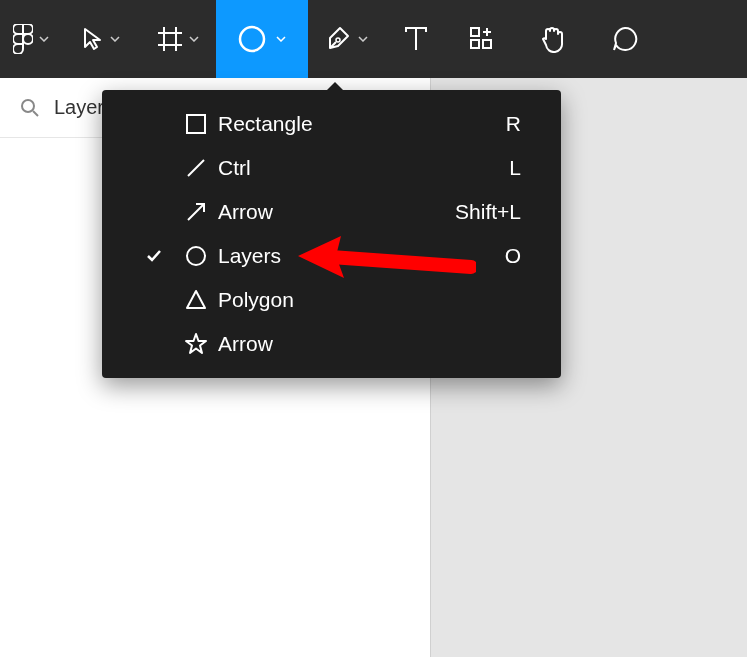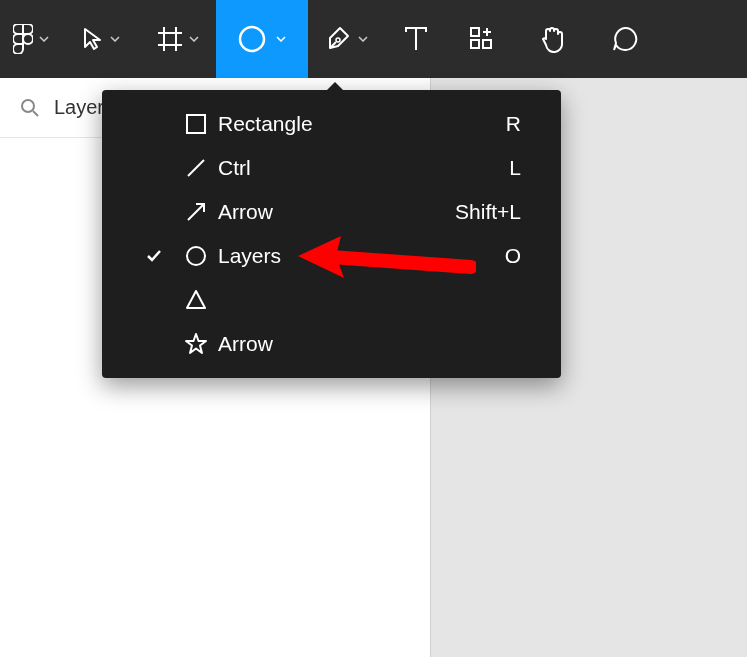--- a/index.html
+++ b/index.html
@@ -269,20 +269,21 @@
     <div class="shortcut-col">O</div>
   </div>
 
   <div class="menu-item">
     <div class="check-col"></div>
     <div class="icon-col">
       <svg width="24" height="24" viewBox="0 0 24 24">
           <path d="M12 3 L21 20 L3 20 Z" fill="none" stroke="#fff" stroke-width="2" stroke-linejoin="round"></path>
         </svg>
     </div>
+    <div class="label-col">Polygon</div>
     <div class="shortcut-col"></div>
   </div>
 
   <div class="menu-item">
     <div class="check-col"></div>
     <div class="icon-col">
       <svg width="24" height="24" viewBox="0 0 24 24">
           <path d="M12 2 L14.5 9 L22 9 L16 13.5 L18 21 L12 16.5 L6 21 L8 13.5 L2 9 L9.5 9 Z" fill="none" stroke="#fff" stroke-width="2" stroke-linejoin="round"></path>
         </svg>
     </div>

